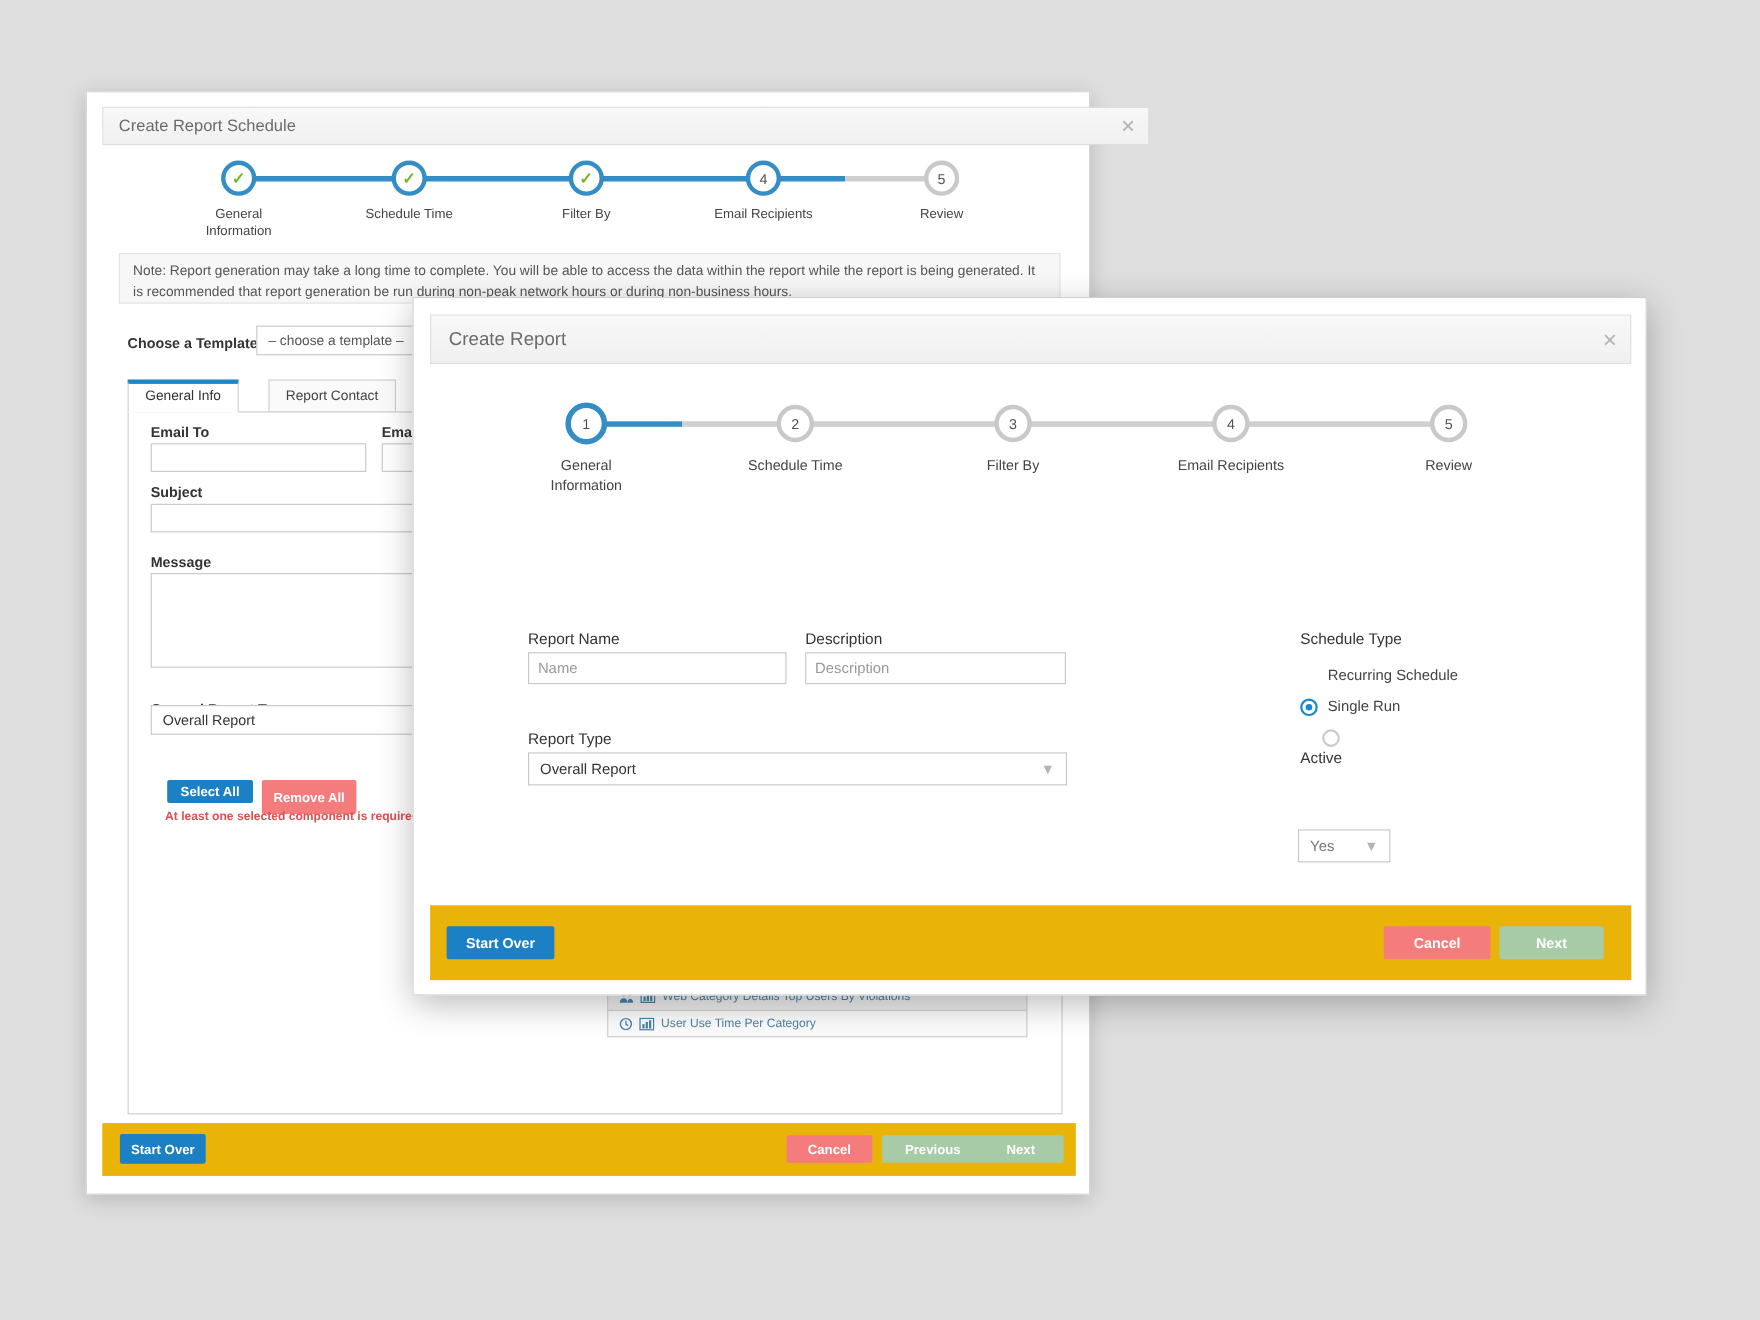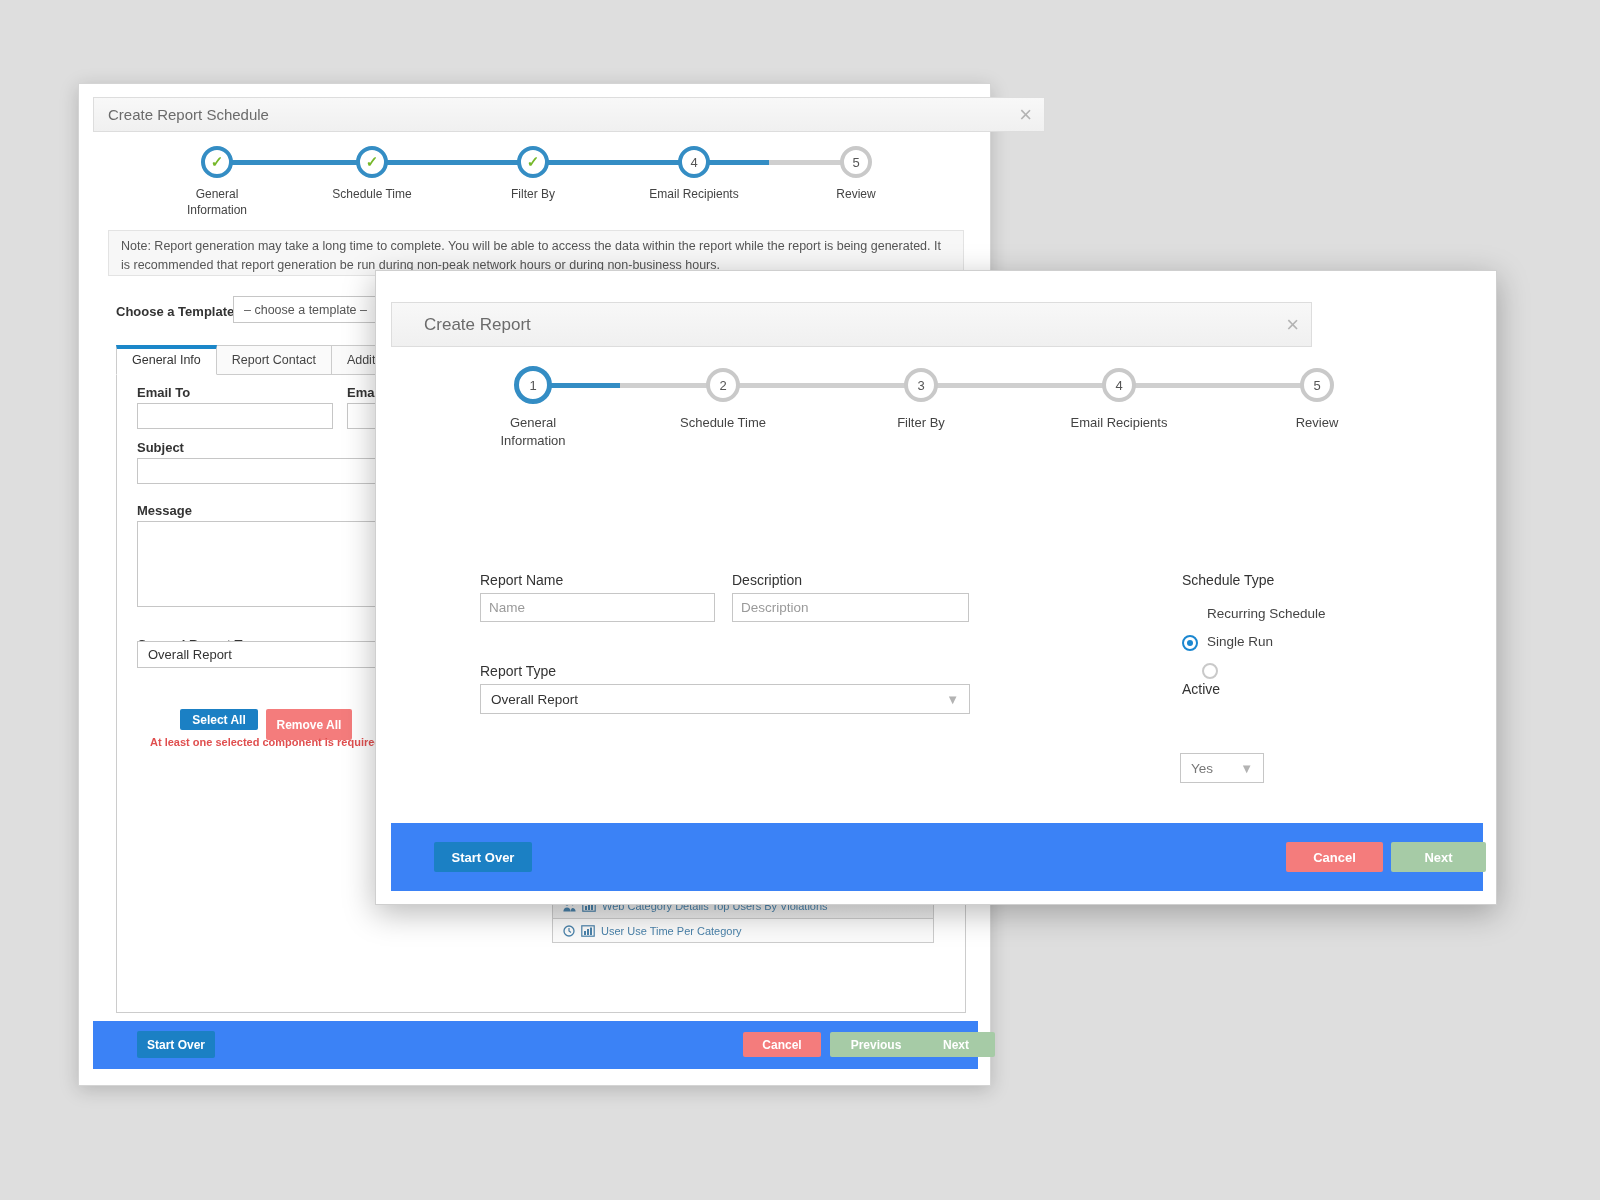--- a/index.html
+++ b/index.html
@@ -29,27 +29,27 @@
   .flabel{font-size:13px;color:#333;font-weight:bold;}
   .tin{border:1px solid #c6c6c6;background:#fff;font-family:"Liberation Sans",sans-serif;font-size:13px;color:#333;padding:0 8px;outline:none;}
   .tin::placeholder{color:#9a9a9a;}
   textarea.tin{resize:none;padding:6px 8px;}
   .selbox{border:1px solid #c6c6c6;background:#fff;color:#333;font-size:13px;display:flex;align-items:center;padding:0 10px;position:relative;cursor:pointer;}
   .selbox .chev{position:absolute;right:10px;color:#b3b3b3;font-size:13px;}
   .tabs{display:flex;align-items:flex-end;}
   .tab{border:1px solid #ccc;background:#fafafa;color:#444;font-size:12.5px;padding:7px 15px;margin-right:-1px;cursor:pointer;}
   .tab.active{background:#fff;border-top:4px solid #1b87c9;border-bottom:1px solid #fff;padding-top:4px;position:relative;z-index:3;color:#333;}
   .panel{border:1px solid #ccc;background:#fff;position:absolute;}
-  .btn{display:flex;align-items:center;justify-content:center;color:#fff;font-weight:bold;border-radius:2px;cursor:pointer;box-sizing:border-box;margin-left:28px;}
+  .btn{display:flex;align-items:center;justify-content:center;color:#fff;font-weight:bold;border-radius:2px;cursor:pointer;box-sizing:border-box;}
   .btn-blue{background:#1b80c4;}
   .btn-red{background:#f47c7c;}
   .btn-green{background:#a6cba6;}
   .errtxt{color:#e04f4f;font-size:11px;font-weight:600;}
   .dropzone{border:2px dashed #aaa;color:#444;font-size:11.5px;padding:15px 14px;background:#fff;}
-  .footerbar{position:absolute;background:#3b82f6;}
+  .footerbar{position:absolute;background:#eab308;}
   .chartrow{display:flex;align-items:center;gap:6px;border:1px solid #ccc;color:#4a82aa;font-size:11px;padding:0 10px;box-sizing:border-box;}
   .chartrow svg{flex:0 0 auto;}
   .radio{width:16px;height:16px;border-radius:50%;box-sizing:border-box;position:relative;display:inline-block;cursor:pointer;}
   .radio.on{border:2px solid #1b87d0;}
   .radio.on::after{content:"";position:absolute;left:3px;top:3px;width:6px;height:6px;border-radius:50%;background:#1b87d0;}
   .radio.off{border:2px solid #c9c9c9;}
   .rlabel{font-size:13.5px;color:#444;}
 </style>
 </head>
 <body>
@@ -90,21 +90,21 @@
     <div class="slabel" style="left:698px;top:40px;width:130px;font-size:12px;">Review</div>
   </div>
 
   <div class="abs notebox" style="left:29px;top:146px;width:856px;height:46px;">Note: Report generation may take a long time to complete. You will be able to access the data within the report while the report is being generated. It is recommended that report generation be run during non-peak network hours or during non-business hours.</div>
 
   <div class="abs flabel" style="left:37px;top:220px;">Choose a Template:</div>
   <div class="abs selbox" style="left:154px;top:212px;width:296px;height:27px;color:#555;font-size:12.5px;">
     <span>– choose a template –</span>
   </div>
 
-  <div class="abs tabs" style="left:37px;top:261px;height:30px;">
+  <div class="abs tabs" style="left:37px;top:261px;height:30px;gap:28px;">
     <div class="tab active">General Info</div>
     <div class="tab">Report Contact</div>
     <div class="tab">Additional Info</div>
   </div>
 
   <div class="panel" style="left:37px;top:290px;width:848px;height:637px;">
     <div class="abs flabel" style="left:20px;top:10px;">Email To</div>
     <input class="abs tin" style="left: 20px; top: 28px; width: 196px; height: 26px;">
     <div class="abs flabel" style="left:230px;top:10px;white-space:nowrap;">Email From</div>
     <input class="abs tin" style="left: 230px; top: 28px; width: 196px; height: 26px;">
@@ -175,21 +175,21 @@
   <div class="footerbar" style="left:14px;top:937px;width:885px;height:48px;">
     <div class="abs btn btn-blue" style="left:16px;top:10px;width:78px;height:27px;font-size:12px;">Start Over</div>
     <div class="abs btn btn-red" style="left:622px;top:11px;width:78px;height:25px;font-size:12px;">Cancel</div>
     <div class="abs btn btn-green" style="left:709px;top:11px;width:92px;height:25px;font-size:12px;">Previous</div>
     <div class="abs btn btn-green" style="left:796px;top:11px;width:78px;height:25px;font-size:12px;">Next</div>
   </div>
 </div>
 
 <div class="modal modal-fg">
 
-  <div class="mhead" style="left:15px;top:15px;width:921px;height:45px;padding-left:32px;font-size:17px;margin-top:16px;">
+  <div class="mhead" style="left:15px;top:15px;width:1092px;height:45px;padding-left:16px;font-size:17px;">
     <span class="mtitle">Create Report</span>
     <span class="mclose">×</span>
   </div>
 
   
   <div class="abs" style="left:15px;top:92px;width:1092px;height:105px;">
     <div class="sline partial" style="left:142px;top:20px;width:190px;"></div>
     <div class="sline gray" style="left:332px;top:20px;width:198px;"></div>
     <div class="sline gray" style="left:530px;top:20px;width:198px;"></div>
     <div class="sline gray" style="left:728px;top:20px;width:198px;"></div>

